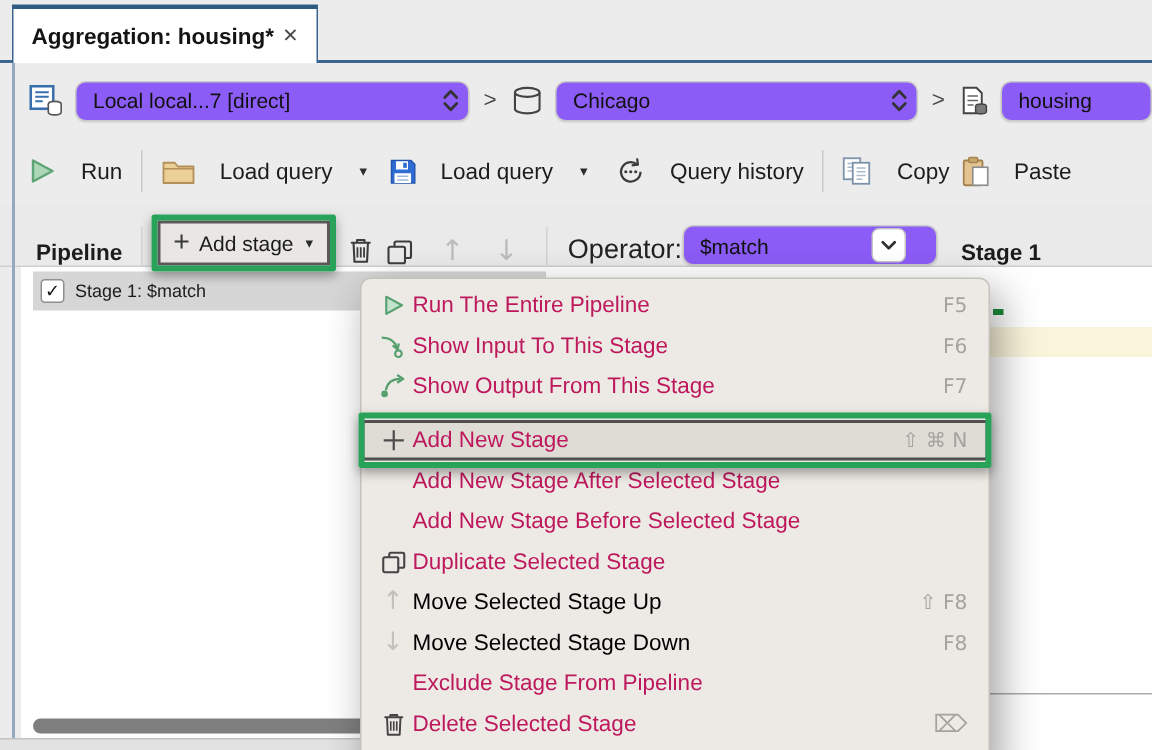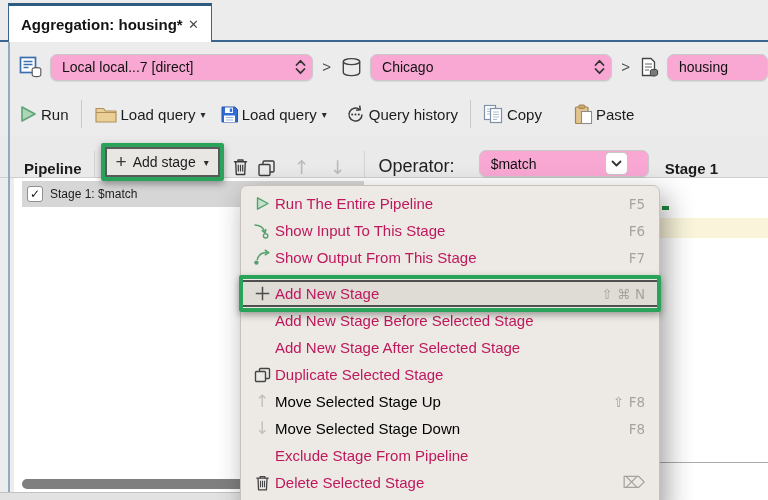--- a/index.html
+++ b/index.html
@@ -18,31 +18,31 @@
     position:absolute;left:8px;top:3px;width:202px;height:36px;background:#ffffff;
     border-top:3px solid #2e5b80;border-left:1px solid #3b6690;border-right:1px solid #3b6690;
     display:flex;align-items:center;z-index:2;justify-content:flex-end;
   }
   .tab-title{font-size:15px;font-weight:600;color:#141414;padding-left:12px;flex:1;white-space:nowrap}
   .tab-close{font-size:13px;color:#4a4a4a;padding:0 12px 0 4px;cursor:default}
 
   
   .connbar{position:absolute;left:0;top:42px;width:768px;height:50px;display:flex;align-items:center;padding-left:18px;box-sizing:border-box}
   .mac-select{
-    height:27px;background:#f9a8d4;border:1px solid #c9c9c9;border-radius:7px;
+    height:27px;background:#8b5cf6;border:1px solid #c9c9c9;border-radius:7px;
     box-shadow:0 1px 1px rgba(0,0,0,.08);
     display:flex;align-items:center;font-size:14px;color:#111;
     padding:0 6px 0 11px;box-sizing:border-box;white-space:nowrap;
   }
   .mac-select .val{flex:1;overflow:hidden}
   .crumb{font-size:15px;color:#4a4a4a;padding:0 0 2px 0}
 
   
   .toolbar{position:absolute;left:0;top:92px;width:768px;height:44px;display:flex;align-items:center;padding-left:18px;box-sizing:border-box;font-size:15px}
-  .tbtn{display:flex;align-items:center;gap:3px;cursor:default}
+  .tbtn{display:flex;align-items:center;gap:16px;cursor:default}
   .tsep{width:1px;height:28px;background:#c9c9c9;margin:0 12px}
   .caret{font-size:10px;color:#2c2c2c;padding-left:2px}
 
   
   .pipebar{
     position:absolute;left:0;top:136px;width:768px;height:42px;background:#eaeaea;
     border-bottom:1px solid #cfcfcf;display:flex;align-items:flex-end;box-sizing:border-box;
   }
   .pipe-title{font-size:15px;font-weight:700;margin-left:24px}
   .pipe-vsep{width:1px;height:26px;background:#d4d4d4;margin-left:12px}
@@ -53,21 +53,21 @@
     box-shadow:0 3px 7px rgba(0,0,0,.35);
   }
   .addstage-btn{
     position:relative;height:30px;background:#e9e7e4;border:2px solid #595959;
     display:flex;align-items:center;padding:0 9px;font-size:14px;color:#1c1c1c;gap:6px;box-sizing:border-box;
   }
   .plus-glyph{font-size:19px;font-weight:300;color:#3a3a3a;line-height:1;margin-top:-2px}
   .icon-btn{margin-left:12px;display:flex;align-items:center}
   .arrow-disabled{font-size:19px;color:#bcbcbc;font-family:"DejaVu Sans",sans-serif;line-height:1}
   .op-label{font-size:18px;color:#222;margin-left:14px}
-  .op-select{width:170px;margin-left:24px;padding-right:20px}
+  .op-select{width:170px;margin-left:0;padding-right:20px}
   .op-chevbox{
     width:21px;height:21px;border:1px solid #c6c6c6;border-radius:5px;background:#fff;
     display:flex;align-items:center;justify-content:center;margin-left:4px;
   }
   .stage-title{font-size:15px;font-weight:700;margin-left:16px}
 
   
   .left-line{position:absolute;left:8px;top:42px;width:2px;height:458px;background:#93a9bd}
   .left-panel{position:absolute;left:14px;top:178px;width:350px;height:314px;background:#fff}
   .stage-row{
@@ -214,21 +214,21 @@
     <span style="display:flex">
       <svg width="21" height="20" viewBox="0 0 21 20">
         <rect x="1.5" y="1.5" width="11" height="14" fill="#fff" stroke="#7d92a8" stroke-width="1.2"></rect>
         <path d="M4 5h6 M4 7.5h6 M4 10h6" stroke="#a9bccd" stroke-width="1" fill="none"></path>
         <rect x="7.5" y="4.5" width="11" height="14" fill="#fff" stroke="#7d92a8" stroke-width="1.2"></rect>
         <path d="M10 8h6 M10 10.5h6 M10 13h6 M10 15.5h4" stroke="#a9bccd" stroke-width="1" fill="none"></path>
       </svg>
     </span>
     <span>Copy</span>
   </div>
-  <div class="tbtn" style="margin-left:32px">
+  <div class="tbtn" style="margin-left:8px">
     <span style="display:flex">
       <svg width="19" height="21" viewBox="0 0 19 21">
         <rect x="1.5" y="3" width="12.5" height="16.5" rx="1" fill="#e3c490" stroke="#a5824e" stroke-width="1.2"></rect>
         <rect x="4.8" y="1" width="6" height="3.4" rx="1" fill="#c9a86e" stroke="#a5824e" stroke-width="1"></rect>
         <rect x="7.5" y="7.5" width="10" height="12" fill="#fff" stroke="#8d8d8d" stroke-width="1.1"></rect>
       </svg>
     </span>
     <span>Paste</span>
   </div>
 </div>
@@ -338,27 +338,27 @@
       <svg width="15" height="15" viewBox="0 0 15 15">
           <path d="M7.5 0.8 V14.2 M0.8 7.5 H14.2" stroke="#4d4d4d" stroke-width="1.5" fill="none"></path>
         </svg>
     </span>
     <span class="mi-label">Add New Stage</span>
     <span class="mi-short">⇧ ⌘ N</span>
   </div>
 
   <div class="mi">
     <span class="mi-ic"></span>
+    <span class="mi-label">Add New Stage After Selected Stage</span>
+    <span class="mi-short"></span>
+  </div>
+
+  <div class="mi">
+    <span class="mi-ic"></span>
     <span class="mi-label">Add New Stage Before Selected Stage</span>
-    <span class="mi-short"></span>
-  </div>
-
-  <div class="mi">
-    <span class="mi-ic"></span>
-    <span class="mi-label">Add New Stage After Selected Stage</span>
     <span class="mi-short"></span>
   </div>
 
   <div class="mi">
     <span class="mi-ic">
       <svg width="17" height="16" viewBox="0 0 17 16">
         <rect x="5.5" y="1.5" width="10" height="10" rx="1" fill="none" stroke="#444" stroke-width="1.4"></rect>
         <rect x="1.5" y="4.5" width="10" height="10" rx="1" fill="#edeae5" stroke="#444" stroke-width="1.4"></rect>
       </svg>
     </span>

